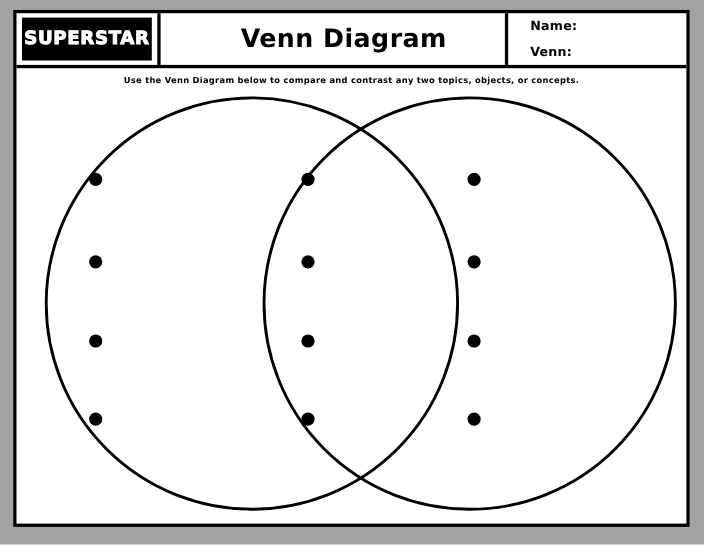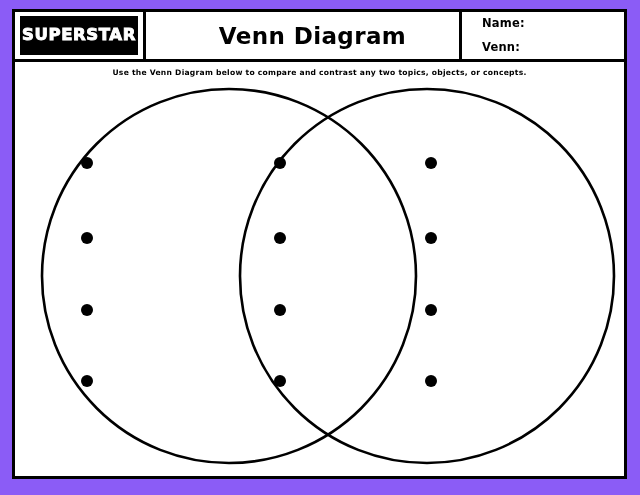--- a/index.html
+++ b/index.html
@@ -10,21 +10,21 @@
   body {
     width: 640px;
     height: 495px;
     font-family: "DejaVu Sans", sans-serif;
     overflow: hidden;
   }
   #page {
     position: relative;
     width: 640px;
     height: 495px;
-    background: #8b5cf6;
+    background: #a3a3a3;
   }
 
   
   #sheet-frame {
     position: absolute;
     left: 12px;
     top: 9px;
     width: 615px;
     height: 470px;
     border: 3px solid #000000;

